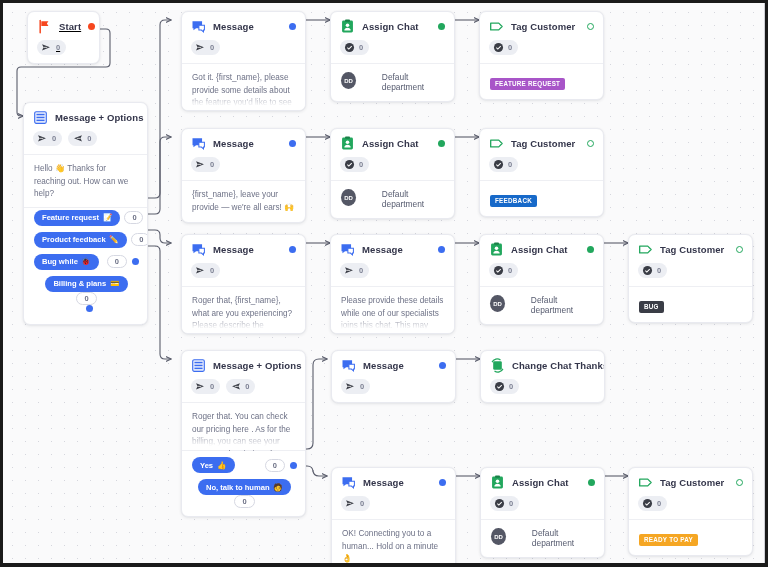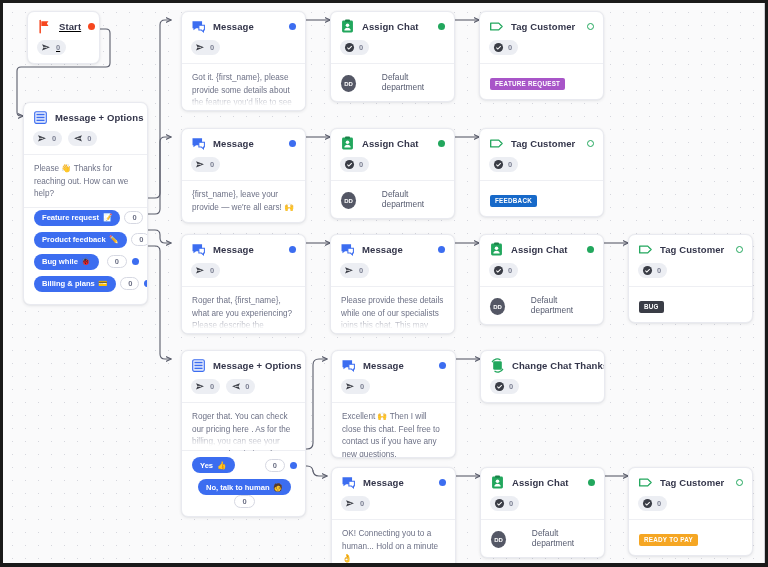--- a/index.html
+++ b/index.html
@@ -61,21 +61,21 @@
   .msgtext {
     font-size: 8.2px; line-height: 12.6px; color:#6d7186;
   }
   .msgtext.clipped {
     max-height: 50px; overflow: hidden;
   }
   .fade {
     position:absolute; left:0; right:0; bottom:0; height: 18px;
     background: linear-gradient(to bottom, rgba(255,255,255,0), #fff 78%);
   }
-  .dept { display:flex; align-items:flex-end; gap:26px; }
+  .dept { display:flex; align-items:flex-start; gap:26px; }
   .avatar {
     width: 17px; height: 17px; border-radius:50%;
     background:#545765; color:#fff; font-size:6px; font-weight:bold;
     display:flex; align-items:center; justify-content:center; letter-spacing:-.2px;
   }
   .dept-name { font-size: 8.4px; color:#555a6e; }
 
   .tag {
     display:inline-block; color:#fff; font-size:6.3px; font-weight:bold;
     letter-spacing:.25px; padding: 2.5px 5px; border-radius:2px;
@@ -201,21 +201,21 @@
         <div class="pill">
           <svg class="pi" viewBox="0 0 16 16">
             <path d="M14.5 3.2L3 7.8l11.5 4.6-2.2-4.6z" fill="#3a3d46"></path>
             <path d="M12.3 7.8H7" stroke="#fff" stroke-width="1.1"></path>
           </svg>
           <span class="pv">0</span>
         </div>
       </div>
     </div>
     <div class="nbody" style="padding-bottom:6px;">
-      <div class="msgtext">Please 👋 Thanks for reaching out. How can we help?</div>
+      <div class="msgtext">Hello 👋 Thanks for reaching out. How can we help?</div>
     </div>
     <div class="msgopt-divider"></div>
     <div class="options">
       <div class="opt-row">
         <div class="opt-chip">
           <span>Feature request</span>
           <span class="emj">📝</span>
         </div>
         <div class="opt-spacer"></div>
         <div class="opt-count">0</div>
@@ -232,21 +232,21 @@
       </div>
       <div class="opt-row">
         <div class="opt-chip">
           <span>Bug while</span>
           <span class="emj">🐞</span>
         </div>
         <div class="opt-spacer"></div>
         <div class="opt-count">0</div>
         <div class="opt-port"></div>
       </div>
-      <div class="opt-row" style="margin-bottom:4px;">
+      <div class="opt-row" style="margin-bottom:4px;flex-direction:column;">
         <div class="opt-chip">
           <span>Billing &amp; plans</span>
           <span class="emj">💳</span>
         </div>
         <div class="opt-spacer"></div>
         <div class="opt-count">0</div>
         <div class="opt-port"></div>
       </div>
     </div>
   </div>
@@ -584,23 +584,20 @@
       <div class="pills" style="padding-left:0;">
         <div class="pill">
           <svg class="pi" viewBox="0 0 16 16">
             <path d="M1.5 3.2L13 7.8 1.5 12.4l2.2-4.6z" fill="#3a3d46"></path>
               <path d="M3.7 7.8H9" stroke="#fff" stroke-width="1.1"></path>
           </svg>
           <span class="pv">0</span>
         </div>
       </div>
     </div>
-    <div class="nbody" style="height:55px;">
-      <div class="msgtext">Excellent 🙌 Then I will close this chat. Feel free to contact us if you have any new questions.</div>
-    </div>
   </div>
 
   <div class="node" style="left:477px; top:347px; width:125px;">
     <div class="nhead">
       <div class="ntitle-row">
         <svg class="nicon" viewBox="0 0 16 16">
           <rect x="3.4" y="3.4" width="9.2" height="9.2" rx="1.4" fill="#22a75d"></rect>
           <path d="M2.2 4.4a6 6 0 019-2.2" stroke="#22a75d" stroke-width="1.3" fill="none"></path>
           <path d="M13.8 11.6a6 6 0 01-9 2.2" stroke="#22a75d" stroke-width="1.3" fill="none"></path>
         </svg>

